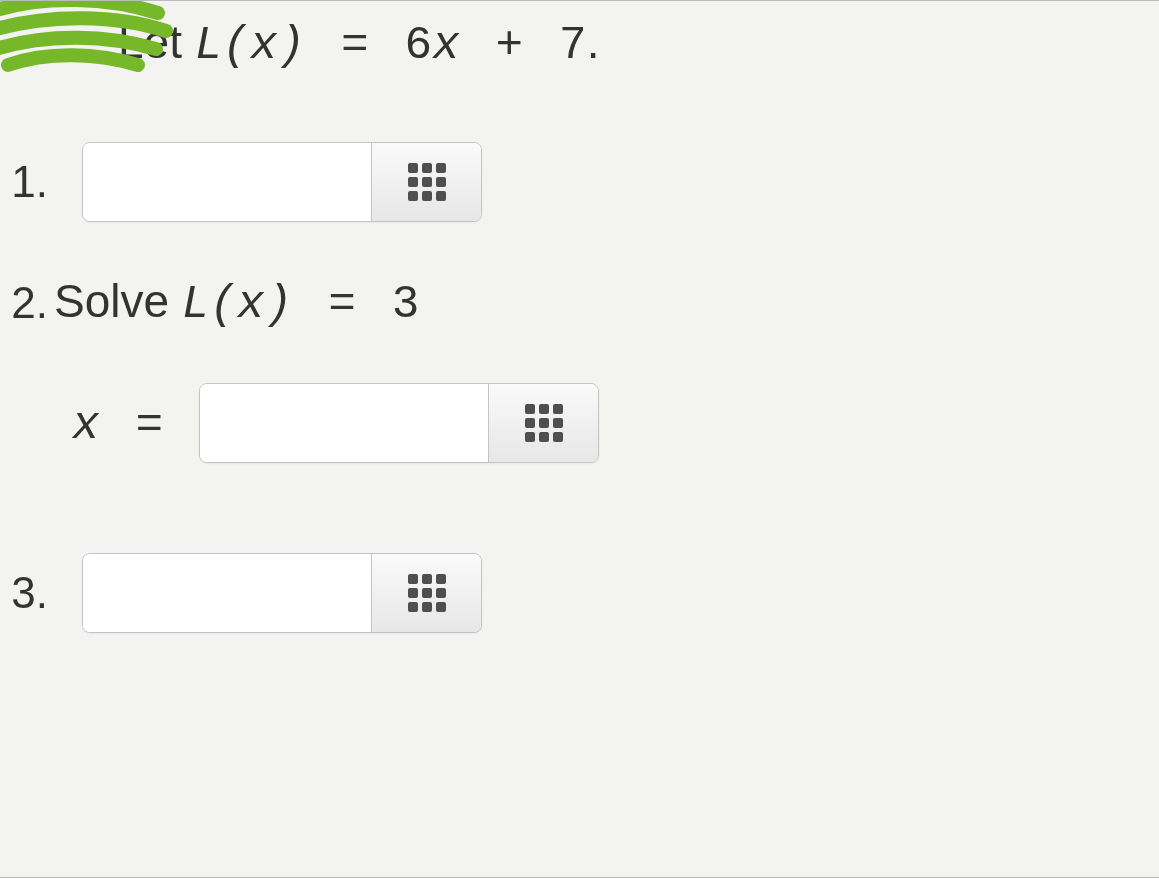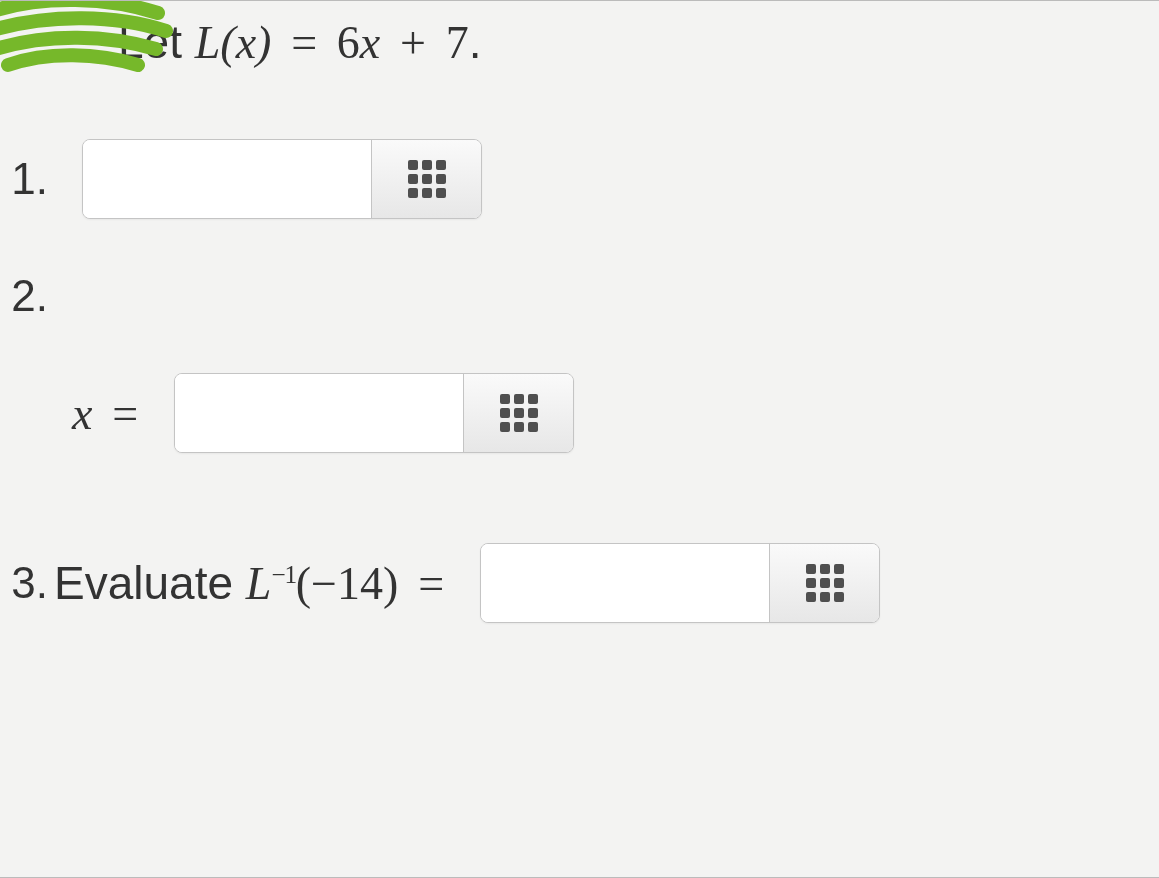--- a/index.html
+++ b/index.html
@@ -33,21 +33,21 @@
     margin-bottom:52px;
   }
   .num{
     width:48px;
     text-align:right;
     padding-right:6px;
     font-size:44px;
   }
   .qtext{white-space:nowrap}
   .math{
-    font-family:Liberation Serif, serif;
+    font-family:Liberation Mono, monospace;
     font-style:italic;
   }
   .mn{font-style:normal}
   .op{font-style:normal;padding:0 .18em}
   .sup{font-size:.55em;vertical-align:super;font-style:normal;letter-spacing:-.05em}
   .indent{padding-left:72px}
   .answer{
     display:inline-flex;
     align-items:stretch;
     height:78px;
@@ -123,20 +123,23 @@
             <span></span>
             <span></span>
         </span>
       </button>
     </span>
   </div>
 
   <div class="block2">
     <div class="row">
       <span class="num">2.</span>
+      <span class="qtext">
+        <span>Solve </span><span class="math">L(x)</span><span class="math op"> = </span><span class="math mn">3</span>
+      </span>
     </div>
     <div class="row sub indent">
       <span class="qtext">
         <span class="math">x</span><span class="math op"> = </span>
       </span>
       <span class="answer">
         <input type="text" style="">
         <button class="kbd-btn">
           <span class="grid-icon">
             <span></span>
@@ -149,23 +152,20 @@
               <span></span>
               <span></span>
           </span>
         </button>
       </span>
     </div>
   </div>
 
   <div class="row block3">
     <span class="num">3.</span>
-    <span class="qtext">
-      <span>Evaluate </span><span class="math">L</span><span class="math sup">−1</span><span class="math mn">(−14)</span><span class="math op"> = </span>
-    </span>
     <span class="answer">
       <input type="text" style="">
       <button class="kbd-btn">
         <span class="grid-icon">
           <span></span>
             <span></span>
             <span></span>
             <span></span>
             <span></span>
             <span></span>

